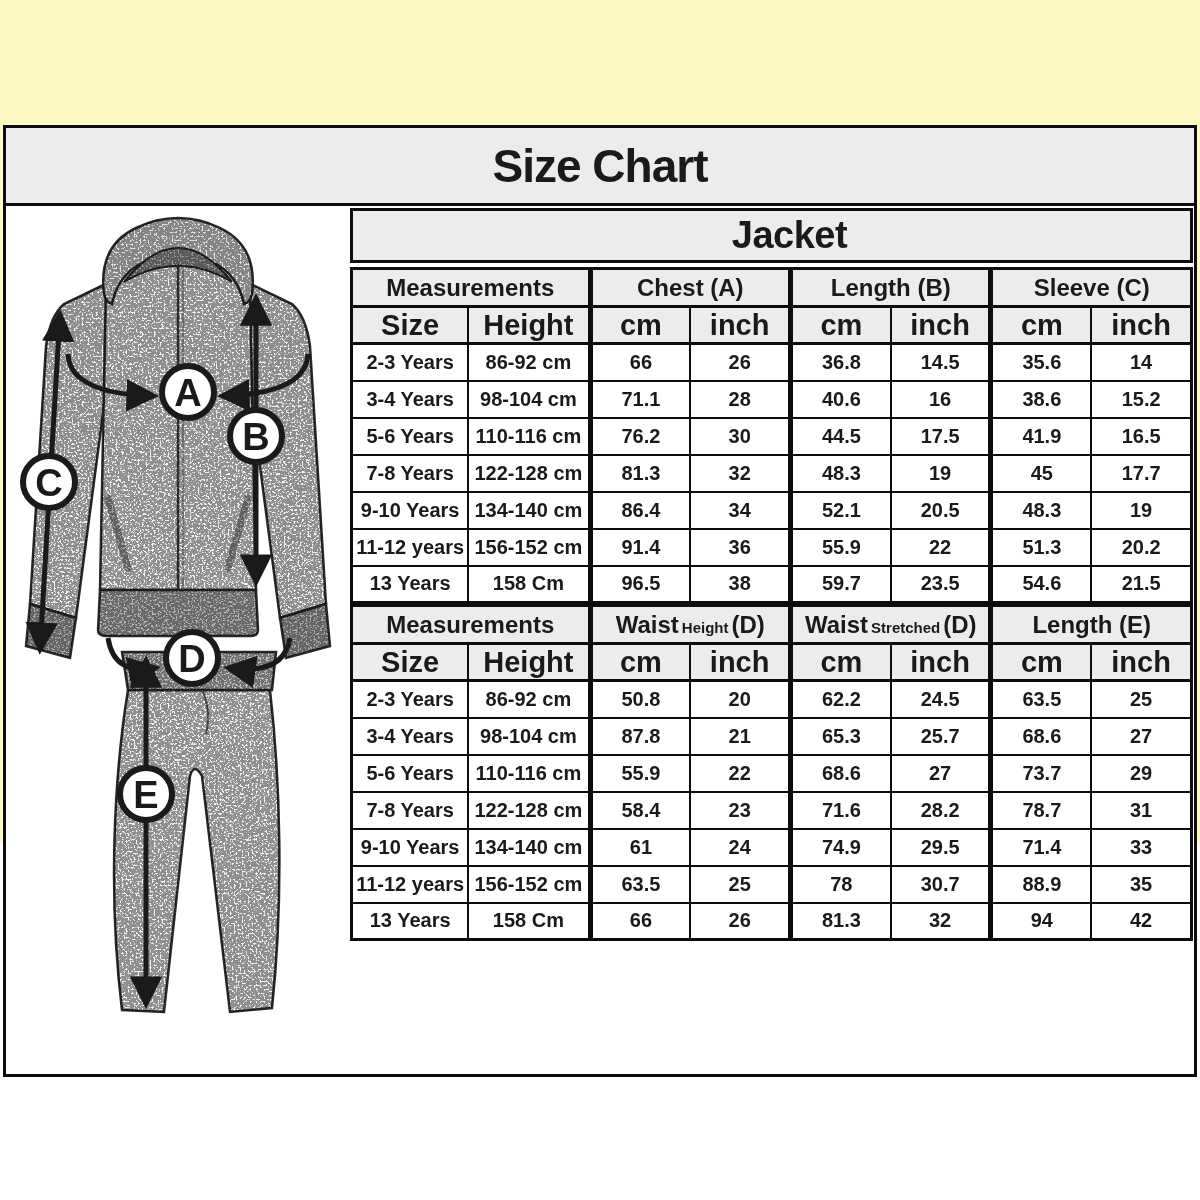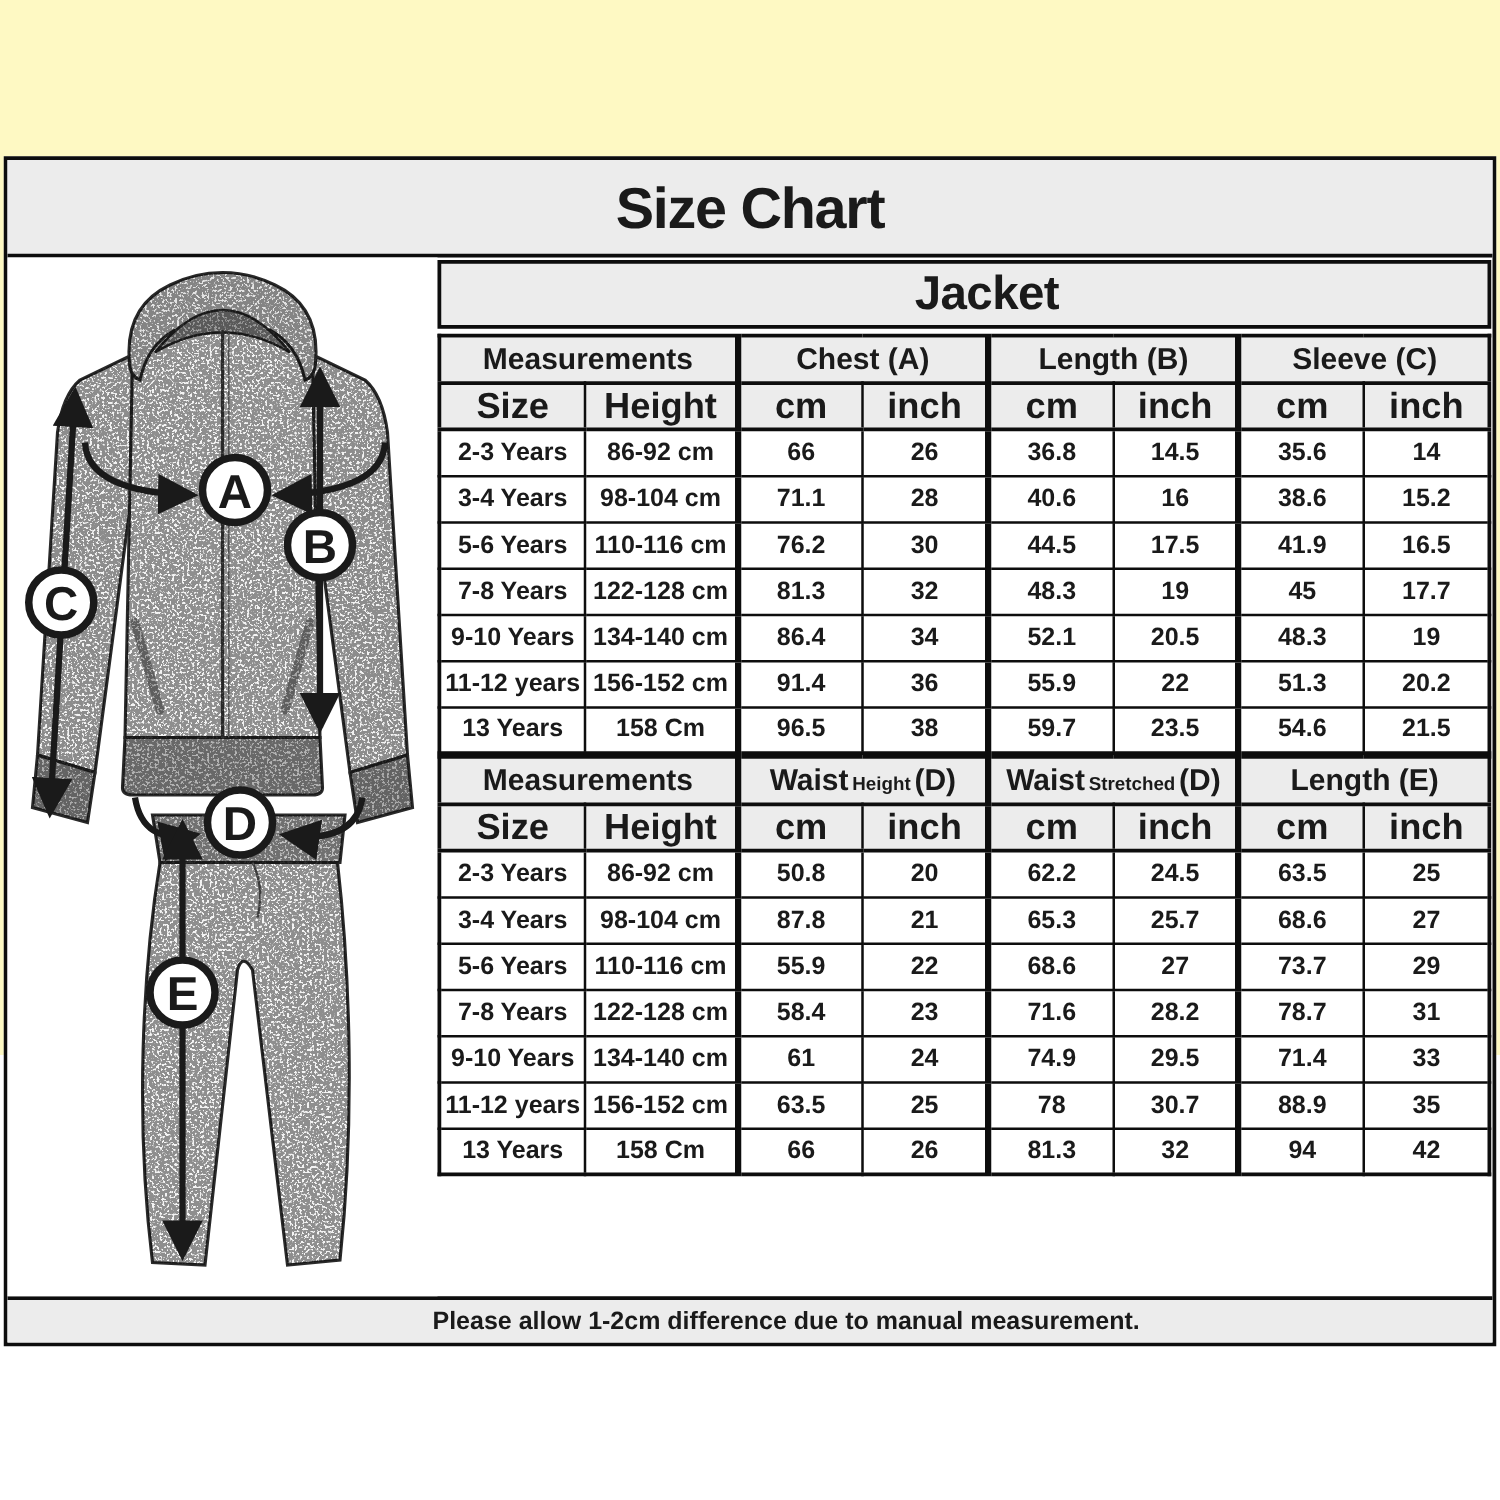--- a/index.html
+++ b/index.html
@@ -345,18 +345,15 @@
                   <td class="gs">94</td>
                   <td>42</td>
                 </tr>
               </tbody>
           </table>
         </section>
 
       </div>
     </div>
 
-    <div class="footer">
-      <span>Please allow 1-2cm difference due to manual measurement.</span>
-    </div>
 
   </div>
 </div>
 
 </body></html>

